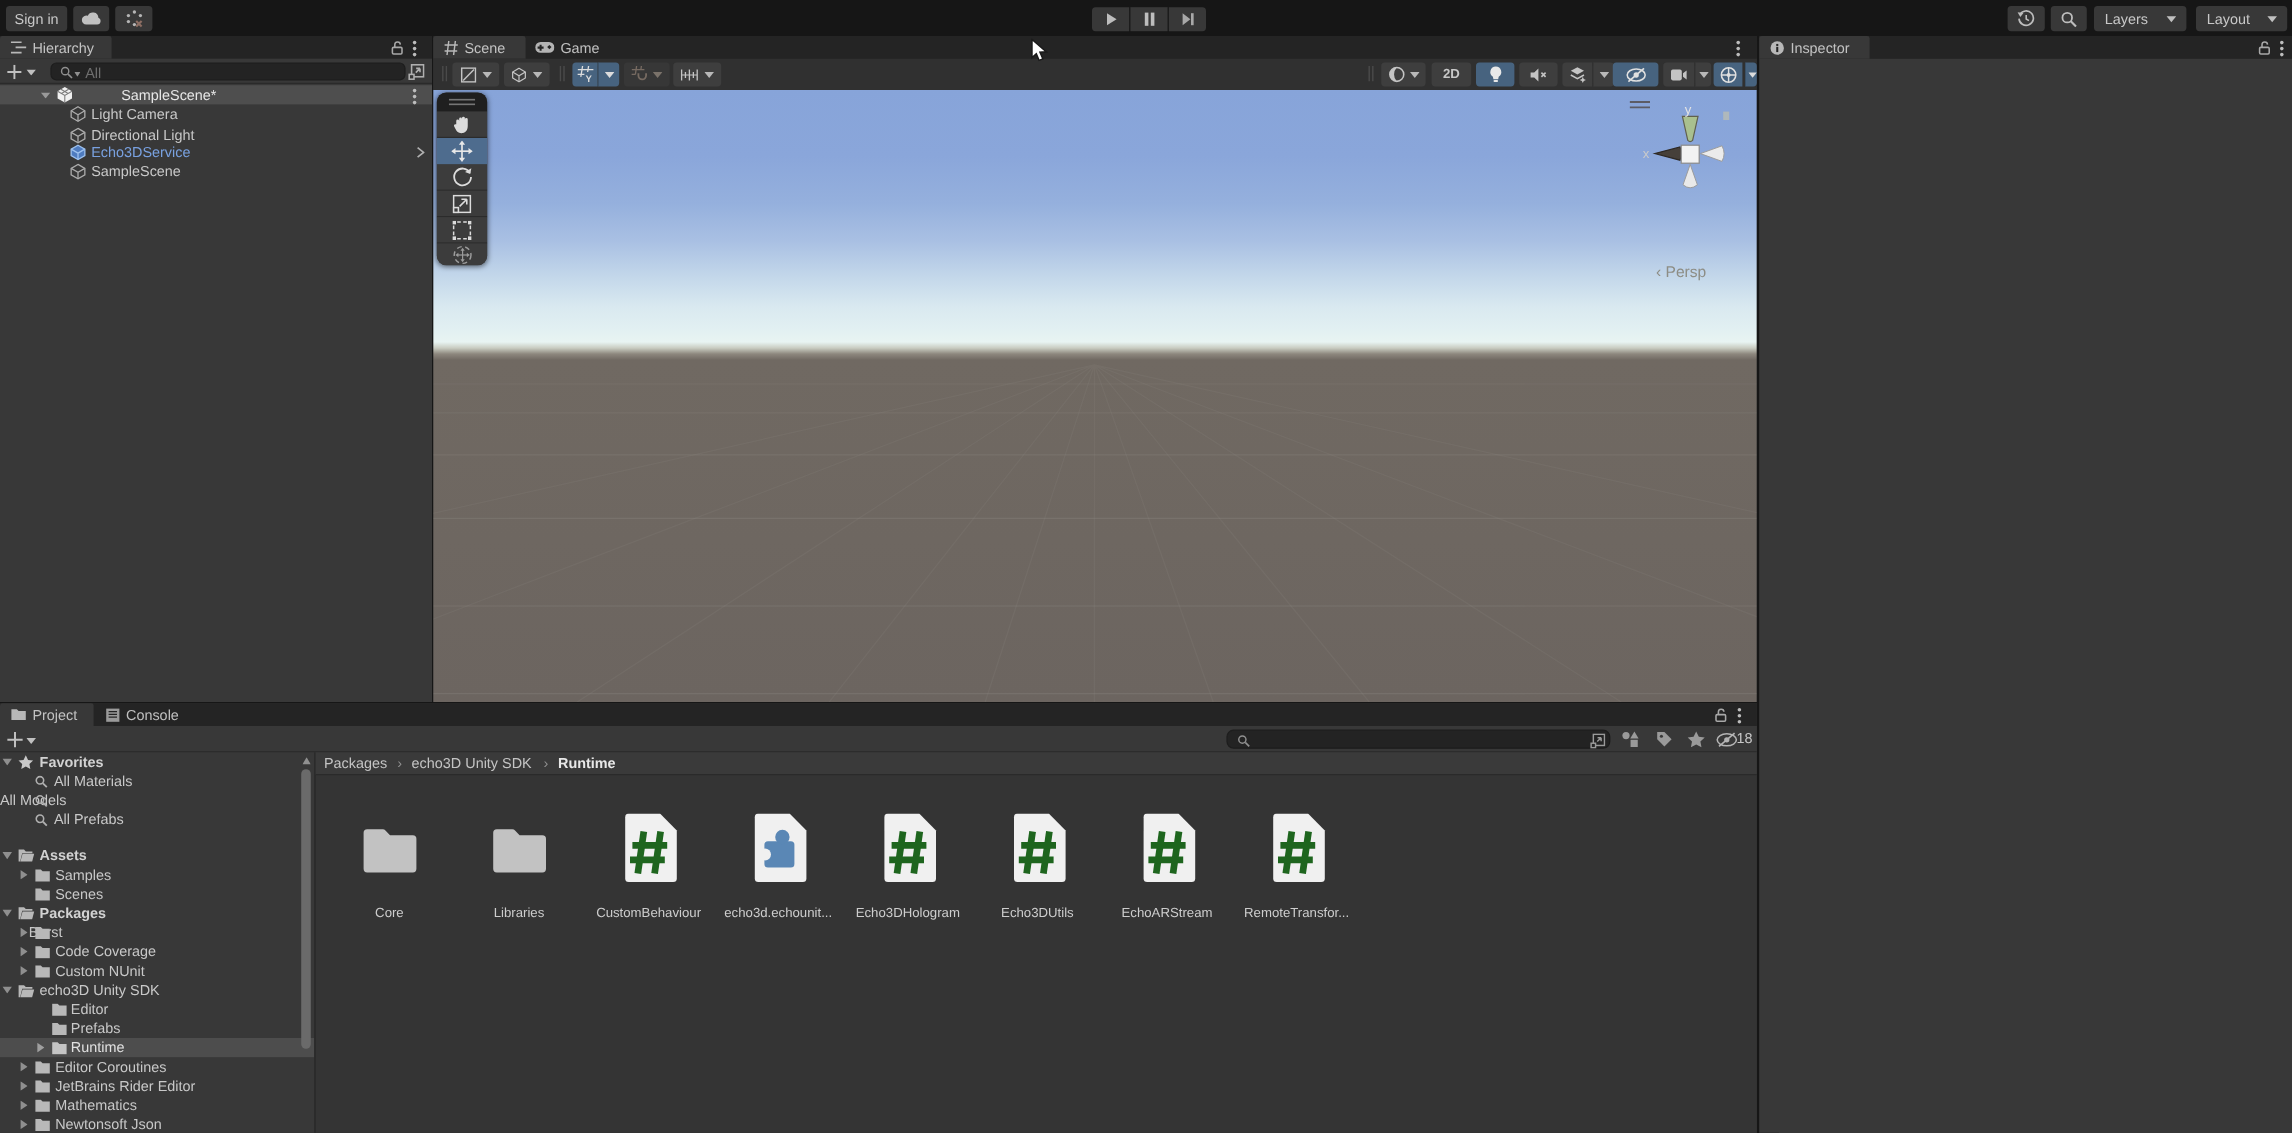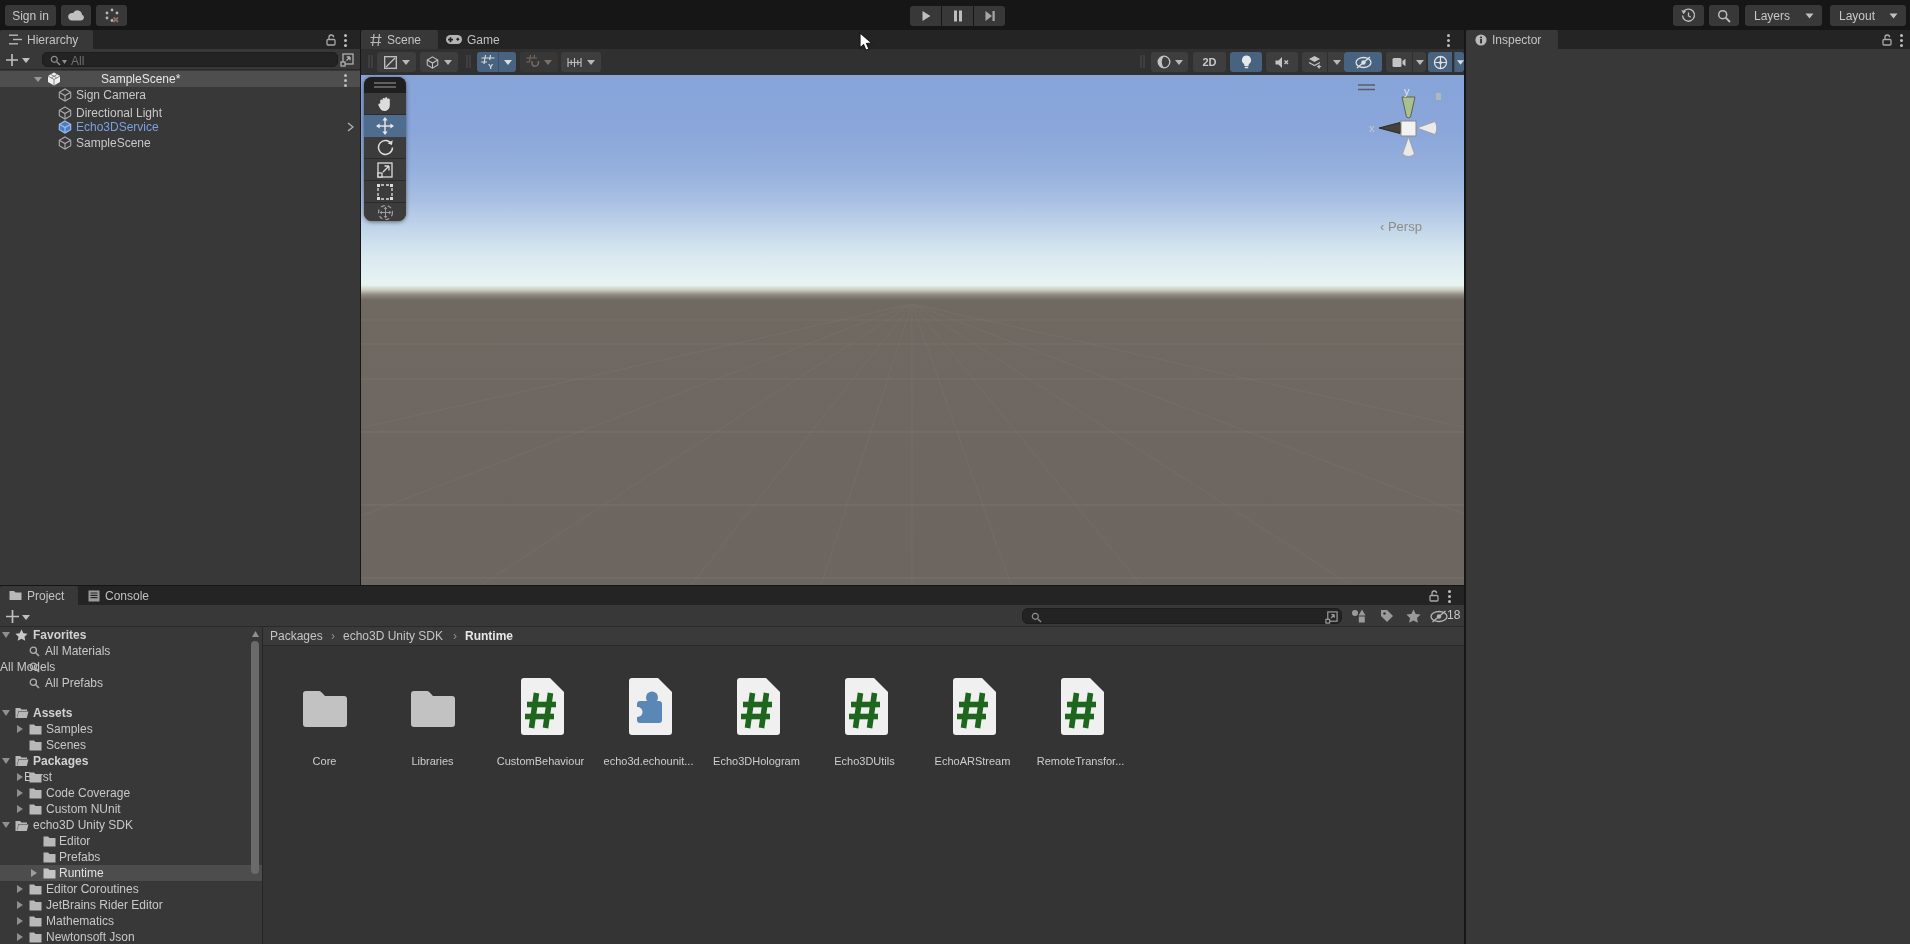--- a/index.html
+++ b/index.html
@@ -145,21 +145,21 @@
         <i></i>
         <i></i>
         <i></i>
       </div>
   </div>
   <div class="row" style="top:57px;">
     <svg class="p" style="left:58px;top:1px;" width="14" height="14" viewBox="0 0 14 14">
         <path d="M7 1 L12.7 4.3 V9.7 L7 13 L1.3 9.7 V4.3 Z" fill="none" stroke="#ababab" stroke-width="1.1"></path>
         <path d="M1.3 4.3 L7 7.6 L12.7 4.3 M7 7.6 V13" stroke="#ababab" stroke-width="1.1" fill="none"></path>
       </svg>
-    <span style="margin-left:76px;">Sign Camera</span>
+    <span style="margin-left:76px;">Light Camera</span>
   </div>
   <div class="row" style="top:75px;">
     <svg class="p" style="left:58px;top:1px;" width="14" height="14" viewBox="0 0 14 14">
         <path d="M7 1 L12.7 4.3 V9.7 L7 13 L1.3 9.7 V4.3 Z" fill="none" stroke="#ababab" stroke-width="1.1"></path>
         <path d="M1.3 4.3 L7 7.6 L12.7 4.3 M7 7.6 V13" stroke="#ababab" stroke-width="1.1" fill="none"></path>
       </svg>
     <span style="margin-left:76px;">Directional Light</span>
   </div>
   <div class="row" style="top:89px;color:#79a1e0;">
     <svg class="p" style="left:58px;top:1px;" width="14" height="14" viewBox="0 0 14 14">

